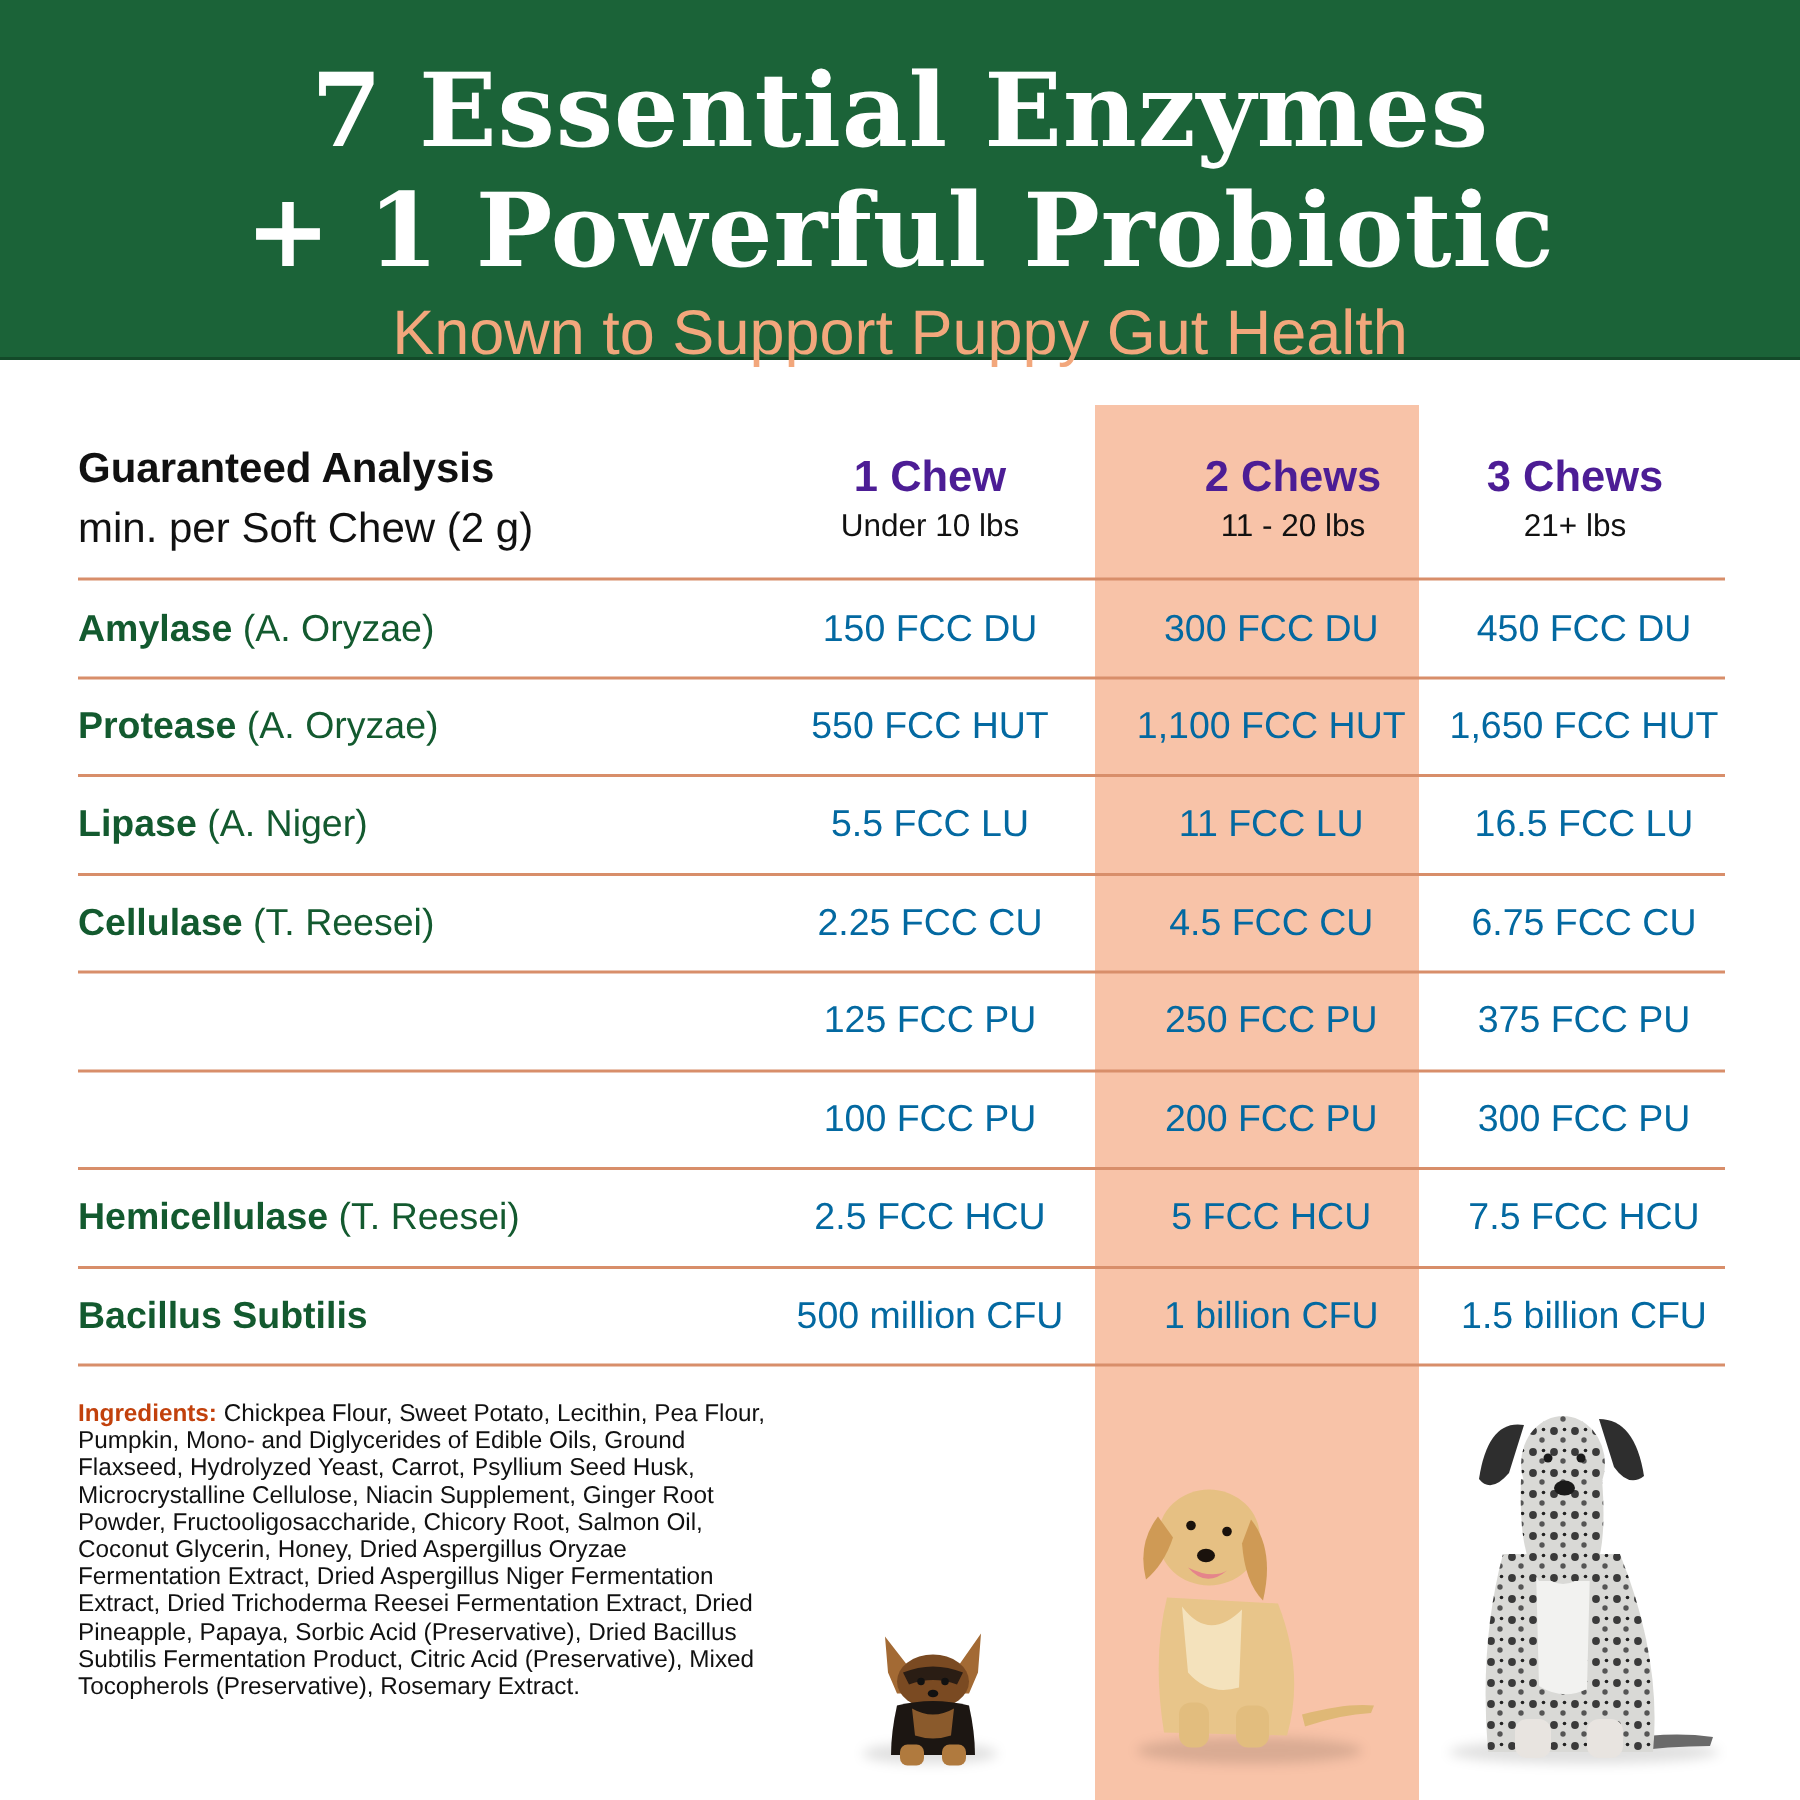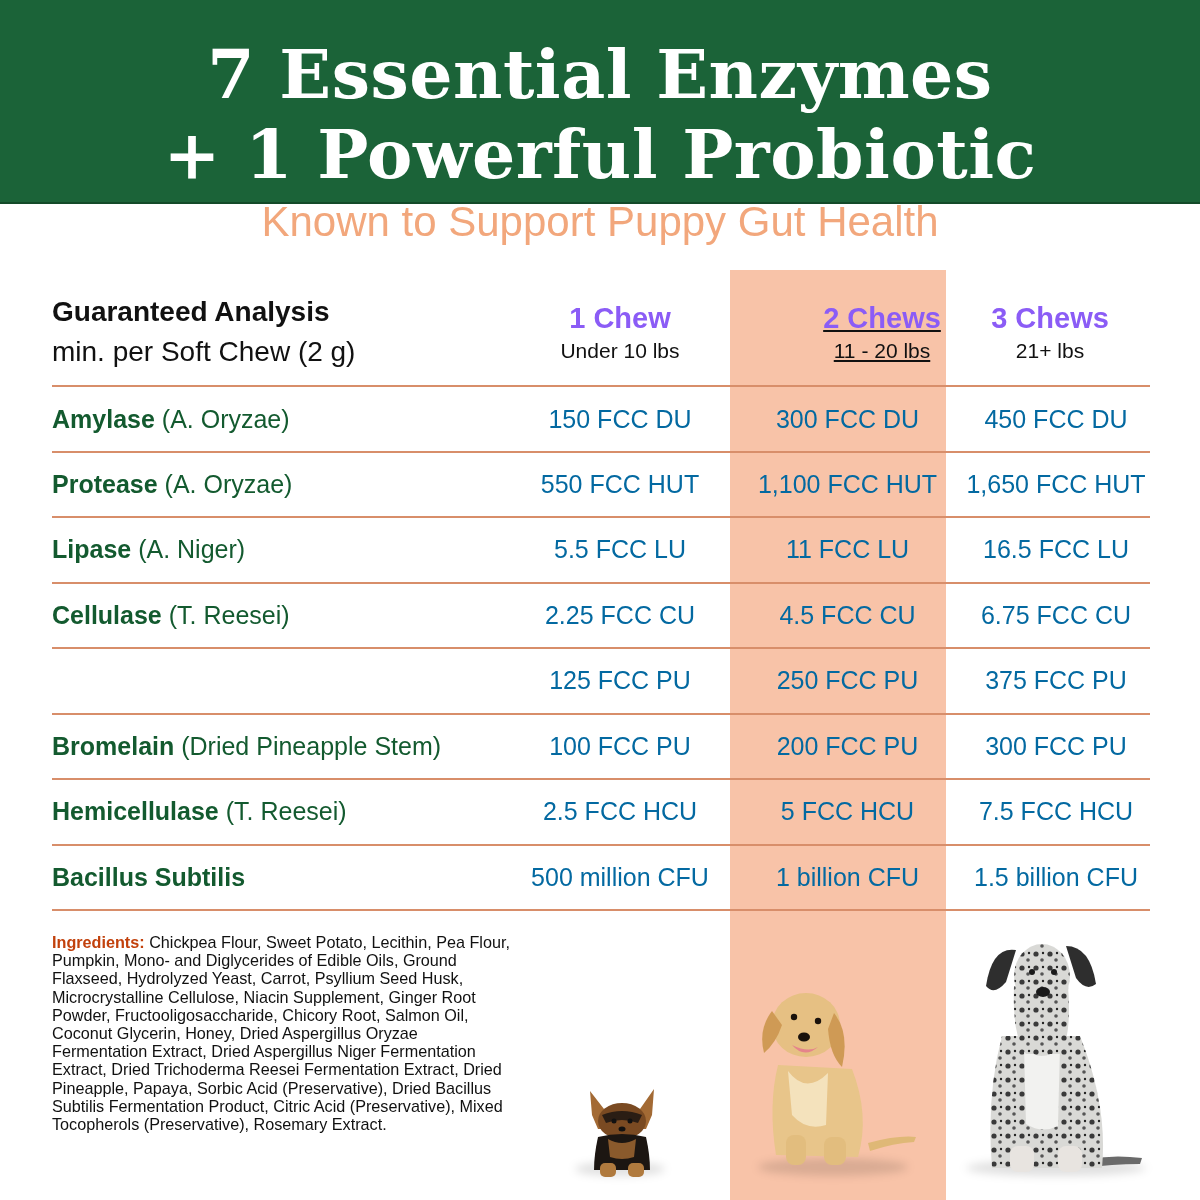--- a/index.html
+++ b/index.html
@@ -1,20 +1,20 @@
 <!DOCTYPE html>
 <html><head>
   <meta charset="utf-8">
   <style>
     * { box-sizing: border-box; margin: 0; padding: 0; }
     html, body { width: 1200px; height: 1200px; overflow: hidden; background: #ffffff; }
     body { position: relative; font-family: "Liberation Sans", sans-serif; color: #111; }
 
     .header {
-      position: absolute; left: 0; top: 0; width: 1200px; height: 204px;
+      position: absolute; left: 0; top: 0; width: 1200px; height: 240px;
       background: #1b6338; text-align: center;
       border-bottom: 2px solid #134a29;
     }
     .title {
       position: absolute; left: 0; width: 1200px;
       font-family: "DejaVu Serif", serif; font-weight: bold; color: #ffffff;
       font-size: 68px; letter-spacing: 0.5px; line-height: 1;
     }
     .title.l1 { top: 40px; }
     .title.l2 { top: 120px; }
@@ -34,21 +34,21 @@
       font-size: 28px; font-weight: bold; color: #111;
     }
     .th-sub {
       position: absolute; left: 52px; top: 336px;
       font-size: 28px; color: #111;
     }
     .col-head {
       position: absolute; top: 300px; text-align: center;
     }
     .col-head .qty {
-      display: block; font-size: 29px; font-weight: bold; color: #8b5cf6; line-height: 36px;
+      display: block; font-size: 29px; font-weight: bold; color: #4c1d95; line-height: 36px;
     }
     .col-head .wt {
       display: block; font-size: 21px; color: #111; line-height: 30px;
     }
 
     .divider {
       position: absolute; left: 52px; width: 1098px; height: 2px; background: #d88e6a;
     }
 
     .row {
@@ -87,21 +87,21 @@
 
 <div class="highlight-col"></div>
 
 <div class="th-main">Guaranteed Analysis</div>
 <div class="th-sub">min. per Soft Chew (2 g)</div>
 
 <div class="col-head" style="left:510px;width:220px;">
   <span class="qty">1 Chew</span>
   <span class="wt">Under 10 lbs</span>
 </div>
-<div class="col-head" style="left:774px;width:216px;text-decoration:underline;">
+<div class="col-head" style="left:754px;width:216px;">
   <span class="qty">2 Chews</span>
   <span class="wt">11 - 20 lbs</span>
 </div>
 <div class="col-head" style="left:946px;width:208px;">
   <span class="qty">3 Chews</span>
   <span class="wt">21+ lbs</span>
 </div>
 
 <div class="divider" style="top:385px;"></div>
 
@@ -138,21 +138,20 @@
 <div class="divider" style="top:647px;"></div>
 
 <div class="row" style="top:648px;">
   <div class="cell c1">125 FCC PU</div>
   <div class="cell c2">250 FCC PU</div>
   <div class="cell c3">375 FCC PU</div>
 </div>
 <div class="divider" style="top:713px;"></div>
 
 <div class="row" style="top:714px;">
-  <div class="label"><b>Bromelain</b><span> (Dried Pineapple Stem)</span></div>
   <div class="cell c1">100 FCC PU</div>
   <div class="cell c2">200 FCC PU</div>
   <div class="cell c3">300 FCC PU</div>
 </div>
 <div class="divider" style="top:778px;"></div>
 
 <div class="row" style="top:779px;">
   <div class="label"><b>Hemicellulase</b><span> (T. Reesei)</span></div>
   <div class="cell c1">2.5 FCC HCU</div>
   <div class="cell c2">5 FCC HCU</div>

